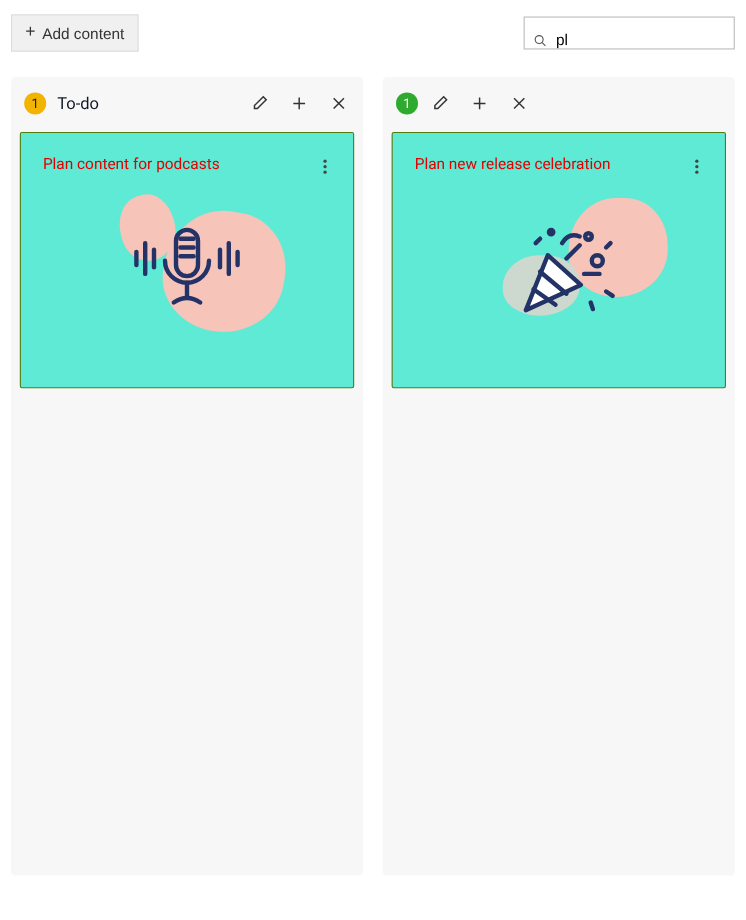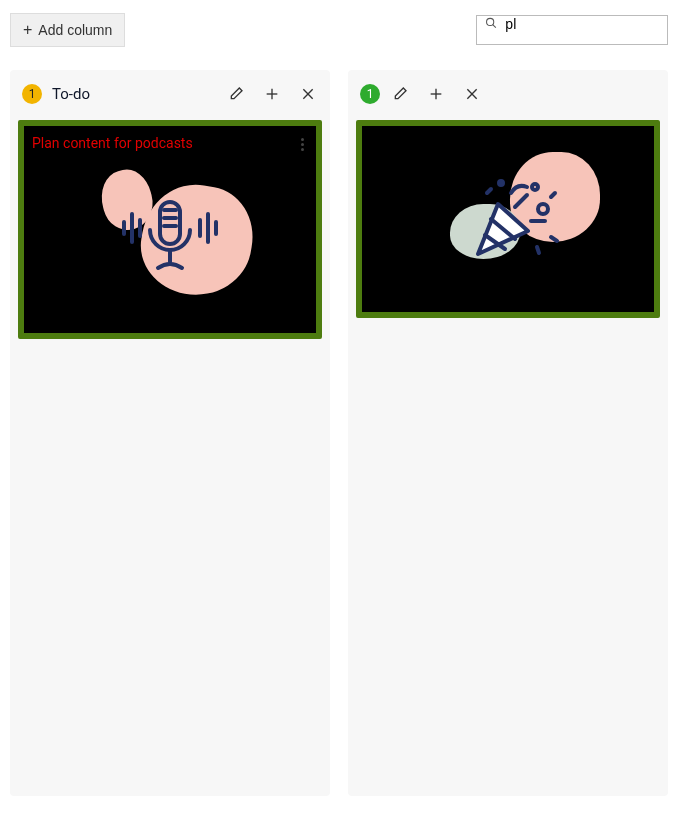--- a/index.html
+++ b/index.html
@@ -25,21 +25,21 @@
       background: #f0f0f0;
       border: 1px solid #ddd;
       padding: 8px 12px;
       font-size: 14px;
       cursor: pointer;
       color: #333;
     }
     .plus-glyph { font-size: 16px; line-height: 1; font-weight: 400; }
     .search-wrap {
       display: flex;
-      align-items: flex-start;
+      align-items: flex-end;
       border: 1px solid #bbb;
       width: 192px;
       height: 30px;
       padding: 0 8px;
       gap: 8px;
     }
     .search-wrap svg { width: 14px; height: 14px; stroke: #555; }
     .search-input {
       border: none;
       outline: none;
@@ -85,24 +85,24 @@
       border: none;
       cursor: pointer;
       padding: 2px;
       color: #333;
       display: flex;
       align-items: center;
       justify-content: center;
     }
     .icon-btn svg { width: 16px; height: 16px; }
     .card {
-      background: #000000;
-      border: 6px solid #4d7c0f;
+      background: #5eead4;
+      border: 1px solid #4d7c0f;
       border-radius: 2px;
-      padding: 8px;
+      padding: 20px;
     }
     .card-top {
       display: flex;
       justify-content: space-between;
       align-items: flex-start;
     }
     .card-title {
       color: #e10000;
       font-size: 14px;
       line-height: 1.3;
@@ -128,21 +128,21 @@
       position: absolute;
       border-radius: 50% 45% 55% 50% / 55% 50% 50% 45%;
     }
   </style>
 </head>
 <body>
 
 <div class="toolbar">
   <button class="add-column-btn">
     <span class="plus-glyph">+</span>
-    <span>Add column</span>
+    <span>Add content</span>
   </button>
   <div class="search-wrap">
     <svg viewBox="0 0 24 24" fill="none" stroke="currentColor" stroke-width="2">
       <circle cx="10" cy="10" r="7"></circle>
         <line x1="21" y1="21" x2="15" y2="15"></line>
     </svg>
     <input class="search-input" type="text" value="pl" style="">
   </div>
 </div>
 
@@ -226,20 +226,28 @@
         <button class="icon-btn">
           <svg viewBox="0 0 24 24" fill="none" stroke="currentColor" stroke-width="2">
             <line x1="5" y1="5" x2="19" y2="19"></line>
               <line x1="19" y1="5" x2="5" y2="19"></line>
           </svg>
         </button>
       </div>
     </div>
 
     <div class="card">
+      <div class="card-top">
+        <div class="card-title">Plan new release celebration</div>
+        <div class="more-dots">
+          <span></span>
+            <span></span>
+            <span></span>
+        </div>
+      </div>
       <div class="card-illustration">
         <div class="blob" style="width:90px;height:90px;background:#f7c4b9;left:140px;top:18px;"></div>
         <div class="blob" style="width:70px;height:55px;background:#cdd9cf;left:80px;top:70px;"></div>
         <svg width="130" height="120" viewBox="0 0 130 120" style="position:relative;z-index:1;">
           <g fill="none" stroke="#233267" stroke-width="4" stroke-linecap="round" stroke-linejoin="round">
             <path d="M35 95 L55 45 L85 72 Z" fill="#fff"></path>
             <line x1="48" y1="60" x2="72" y2="80"></line>
             <line x1="42" y1="76" x2="62" y2="90"></line>
 
             <line x1="72" y1="48" x2="84" y2="36"></line>

